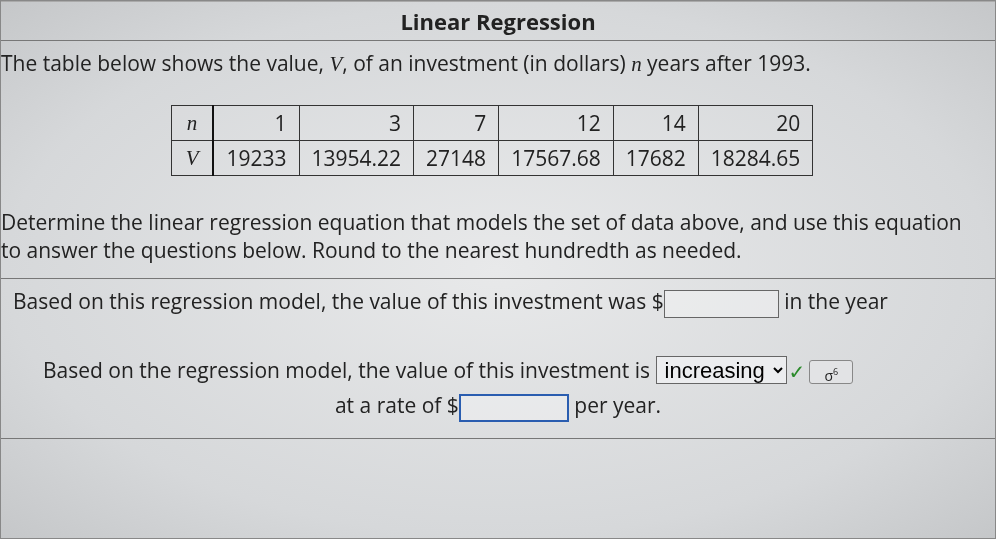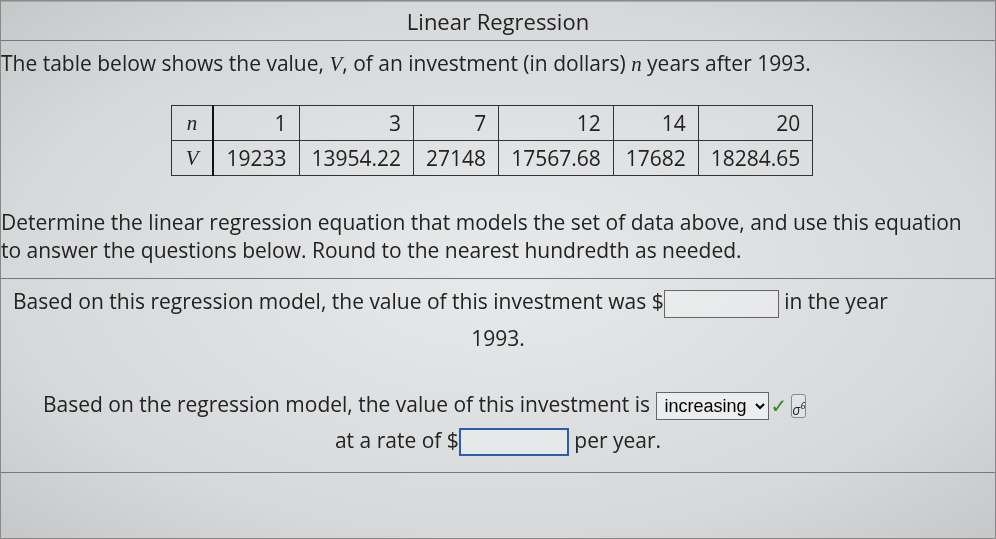--- a/index.html
+++ b/index.html
@@ -16,21 +16,21 @@
   .page {
     width: 996px;
     height: 539px;
     background: radial-gradient(ellipse at center, #e8e9ea 0%, #d6d8da 70%, #c5c7c9 100%);
     border: 1px solid #888;
     position: relative;
     padding: 0;
   }
   .title-row {
     text-align: center;
-    font-weight: 400;
+    font-weight: 700;
     font-size: 22px;
     padding: 4px 0 4px 0;
     border-bottom: 1px solid #777;
     border-top: 1px solid #aaa;
   }
   .intro {
     padding: 8px 12px 14px 0;
     border-bottom: 1px solid #777;
     font-size: 21px;
   }
@@ -74,46 +74,45 @@
     font-size: 18px;
     padding: 0 4px;
     vertical-align: baseline;
   }
   input[type="text"].blank.small { width: 115px; }
   input[type="text"].blank.focus {
     border: 2px solid #2a5db0;
     width: 110px;
   }
   select.choice {
-    font-size: 18px;
+    font-size: 22px;
     height: 28px;
     border: 1px solid #666;
     background: #ecedef;
     vertical-align: baseline;
     padding: 0 4px;
   }
   .checkmark {
     color: #2a8a2a;
     font-size: 20px;
     vertical-align: middle;
     margin-left: 2px;
   }
   .sigma-btn {
     display: inline-block;
-    width: 15px; height: 24px;
+    width: 44px; height: 24px;
     border: 1px solid #888;
     background: #e2e3e5;
     border-radius: 3px;
     font-size: 14px;
     text-align: center;
     line-height: 22px;
     vertical-align: middle;
     margin-left: 4px;
     cursor: pointer;
-    font-style: italic;
   }
   .serif-it { font-family: 'Times New Roman', serif; font-style: italic; }
 </style>
 </head>
 <body>
 
 <div class="page">
 
   <div class="title-row">Linear Regression</div>
 
@@ -146,21 +145,20 @@
     </div>
 
     <div class="instruct-inner" style="margin-top:4px;">
       <span>Determine the linear regression equation that models the set of data above, and use this</span>
       <span class="line2">equation to answer the questions below. Round to the nearest hundredth as needed.</span>
     </div>
   </div>
 
   <div class="q1">
     <span>Based on this regression model, the value of this investment was $</span><input type="text" class="blank small" style=""><span> in the year</span>
-    <div class="center-line">1993.</div>
     <div style="height:38px;"></div>
     <div style="padding-left:30px;">
       <span>Based on the regression model, the value of this investment is </span><select class="choice"><option>increasing</option></select><span class="checkmark">✓</span><span class="sigma-btn"><span>σ</span><sup style="font-size:9px;">6</sup></span>
     </div>
     <div class="center-line">
       <span>at a rate of $</span><input type="text" class="blank focus" style=""><span> per year.</span>
     </div>
   </div>
 
 </div>

